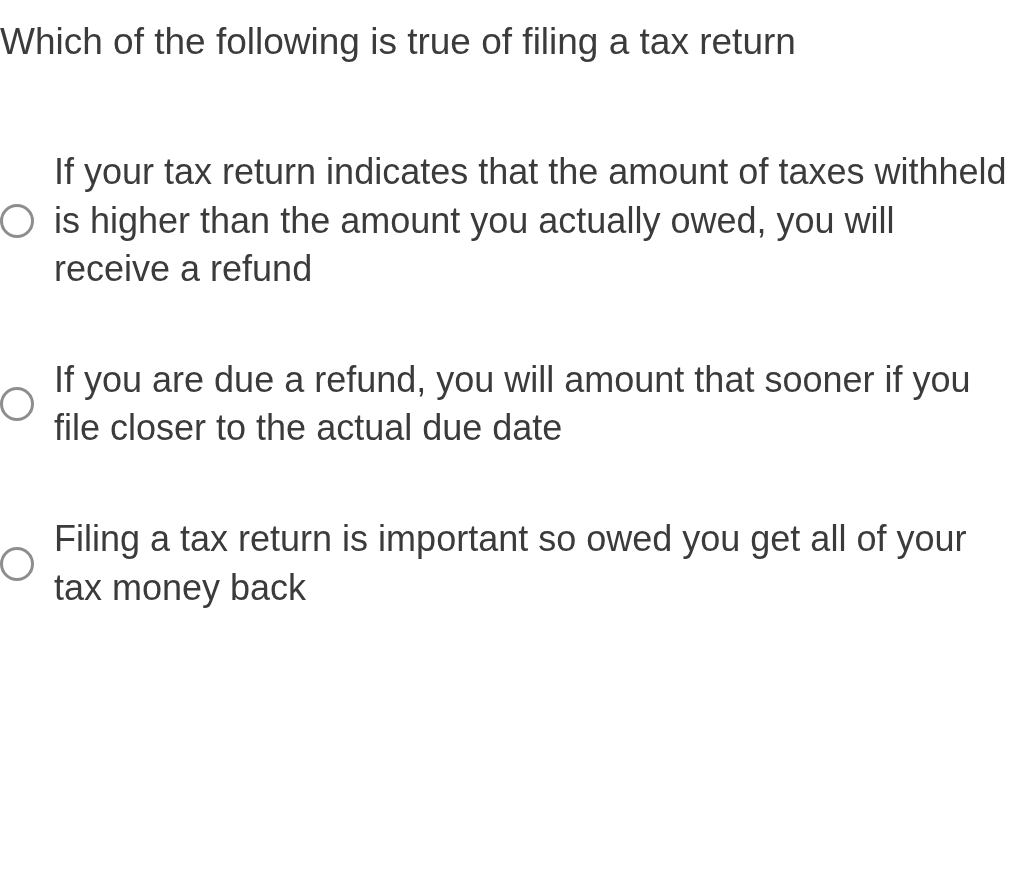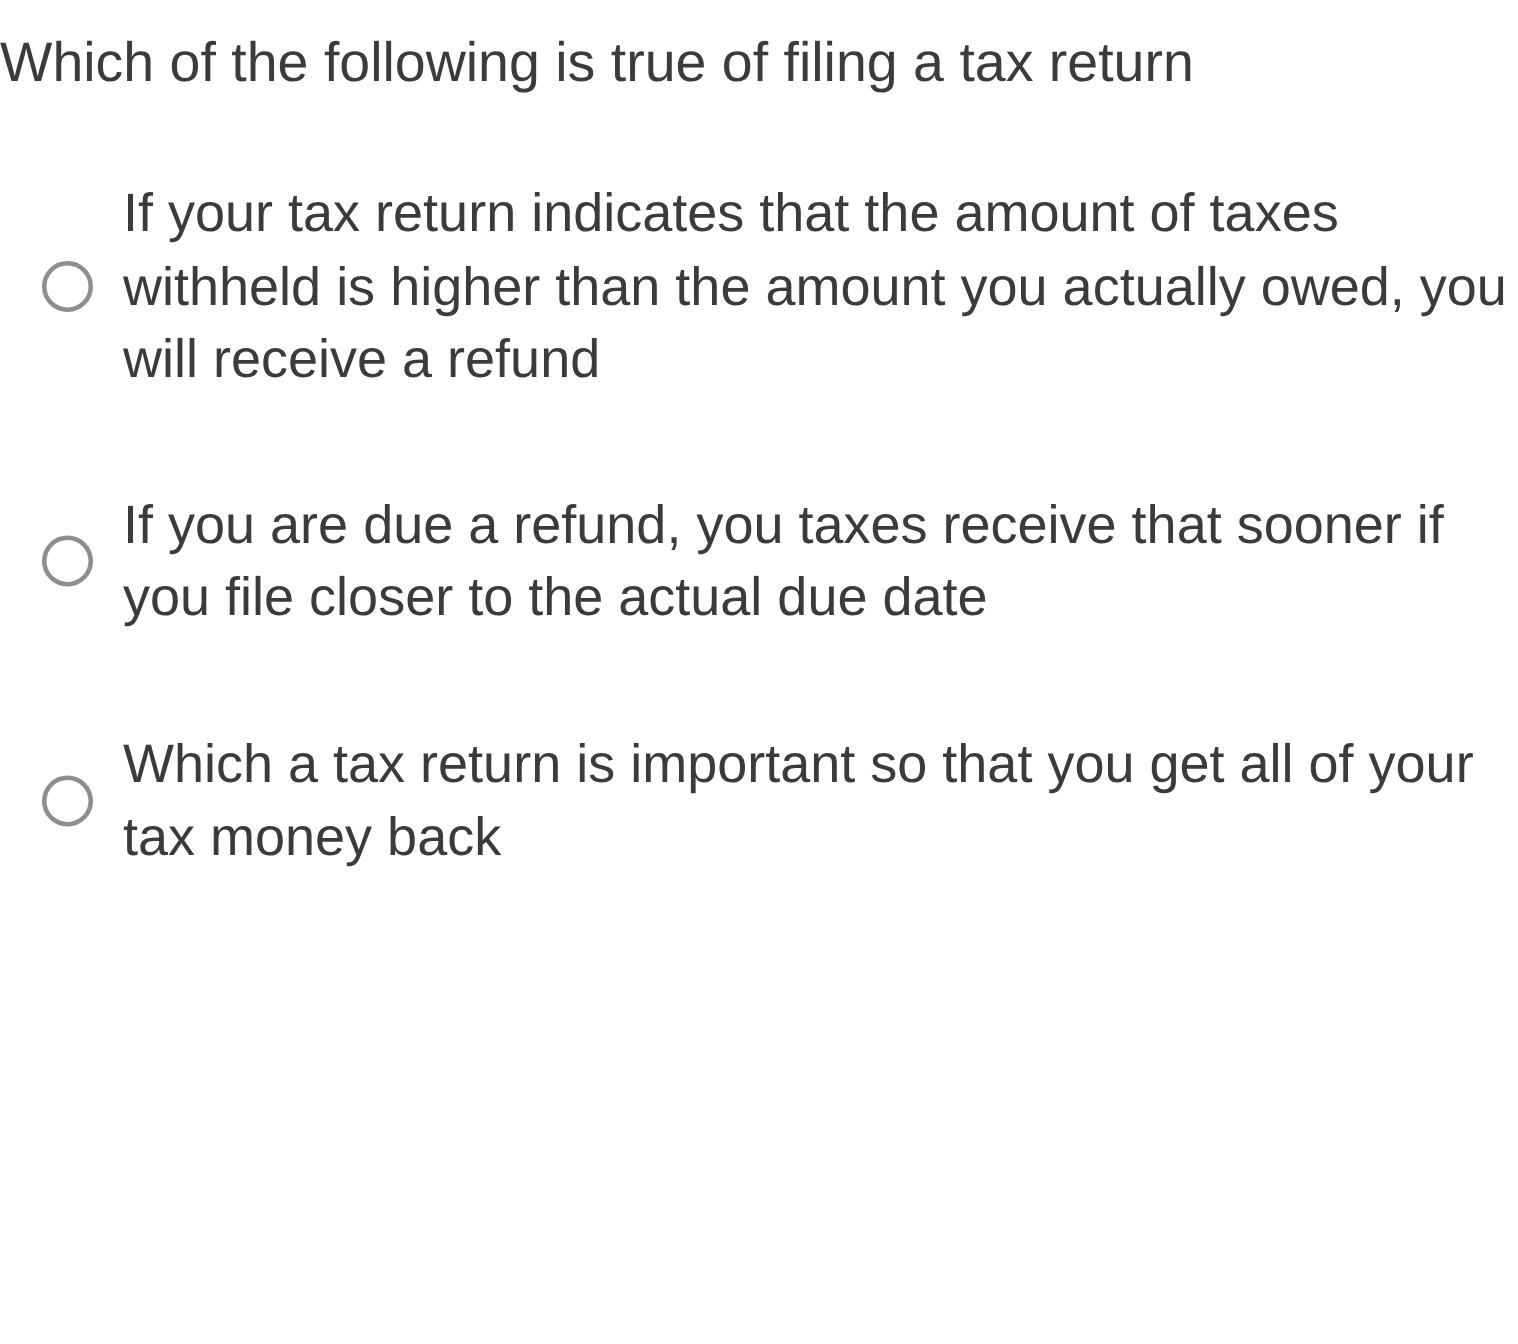--- a/index.html
+++ b/index.html
@@ -15,25 +15,24 @@
       padding: 0;
     }
     .question-container {
       padding: 18px 0 0 0;
     }
     .question-prompt {
       font-size: 37px;
       color: #3b3b3b;
       font-weight: 400;
       line-height: 1.3;
-      margin-bottom: 52px;
+      margin-bottom: 82px;
       padding-left: 0;
     }
     .options-list {
-      padding-left: 28px;
     }
     .option-row {
       display: flex;
       align-items: center;
       margin-bottom: 62px;
     }
     .radio-button {
       width: 34px;
       height: 34px;
       min-width: 34px;
@@ -56,20 +55,20 @@
 
 <div class="question-container">
   <div class="question-prompt">Which of the following is true of filing a tax return</div>
   <div class="options-list">
     <div class="option-row">
       <div class="radio-button"></div>
       <div class="option-text">If your tax return indicates that the amount of taxes withheld is higher than the amount you actually owed, you will receive a refund</div>
     </div>
     <div class="option-row">
       <div class="radio-button"></div>
-      <div class="option-text">If you are due a refund, you taxes receive that sooner if you file closer to the actual due date</div>
+      <div class="option-text">If you are due a refund, you will amount that sooner if you file closer to the actual due date</div>
     </div>
     <div class="option-row">
       <div class="radio-button"></div>
-      <div class="option-text">Which a tax return is important so that you get all of your tax money back</div>
+      <div class="option-text">Filing a tax return is important so owed you get all of your tax money back</div>
     </div>
   </div>
 </div>
 
 </body></html>

